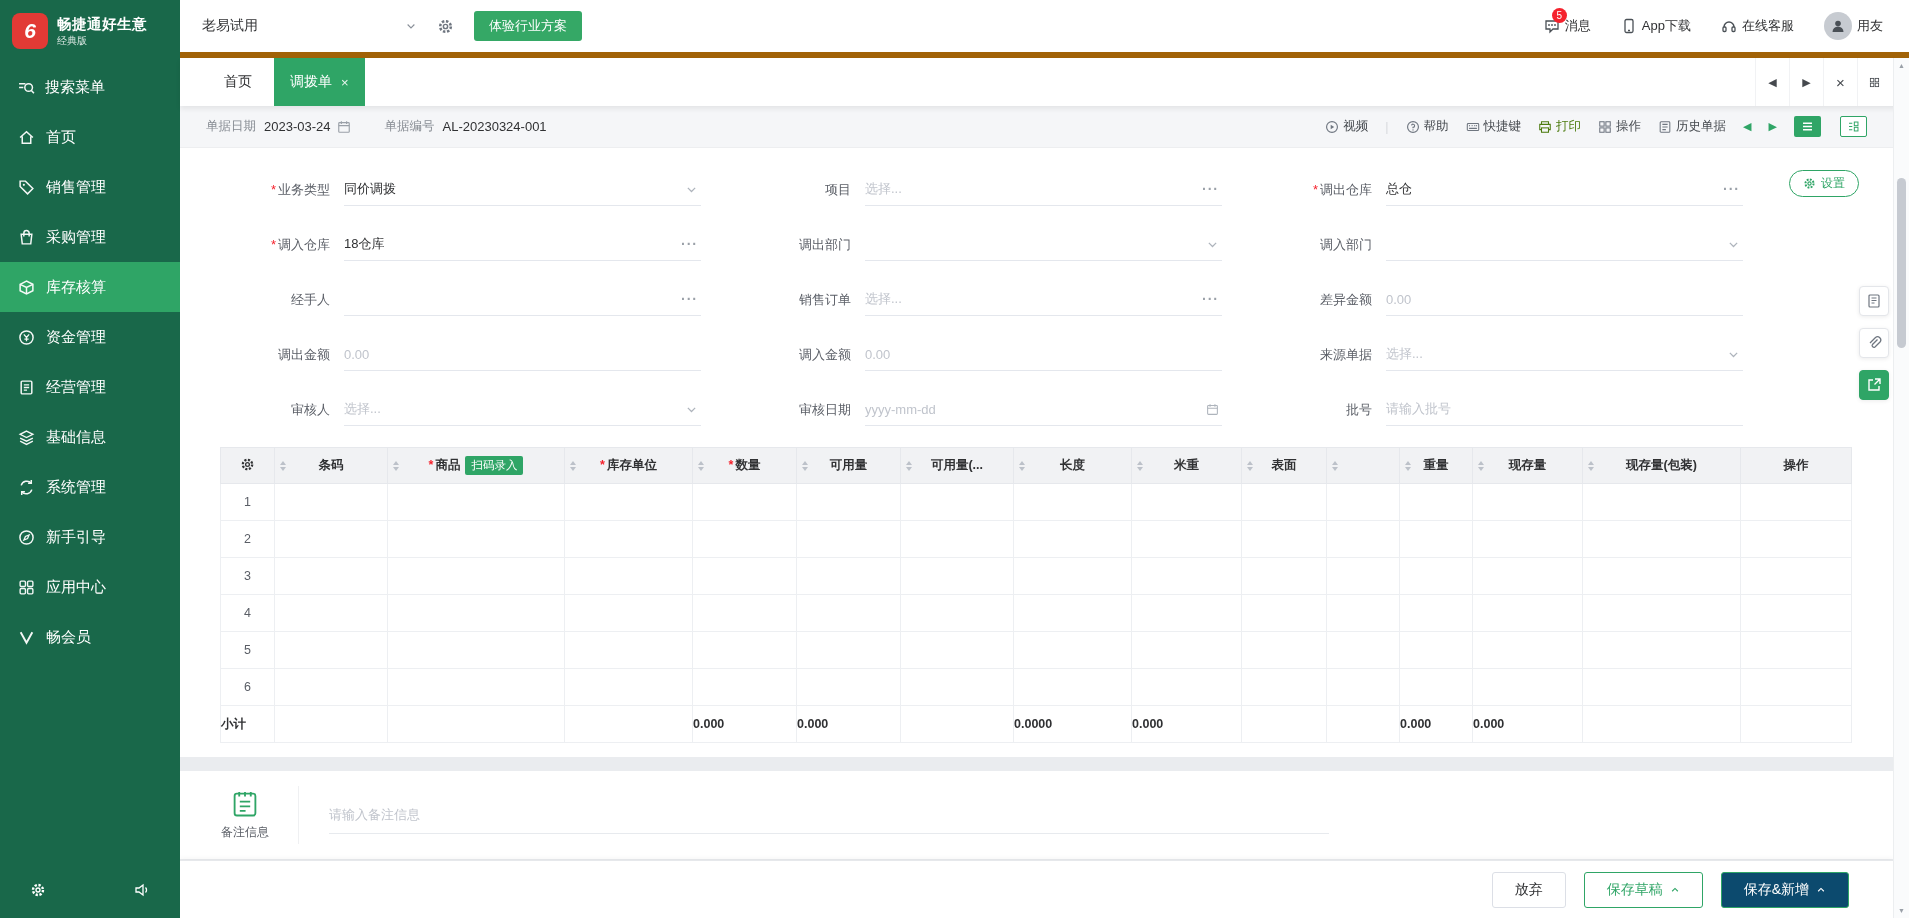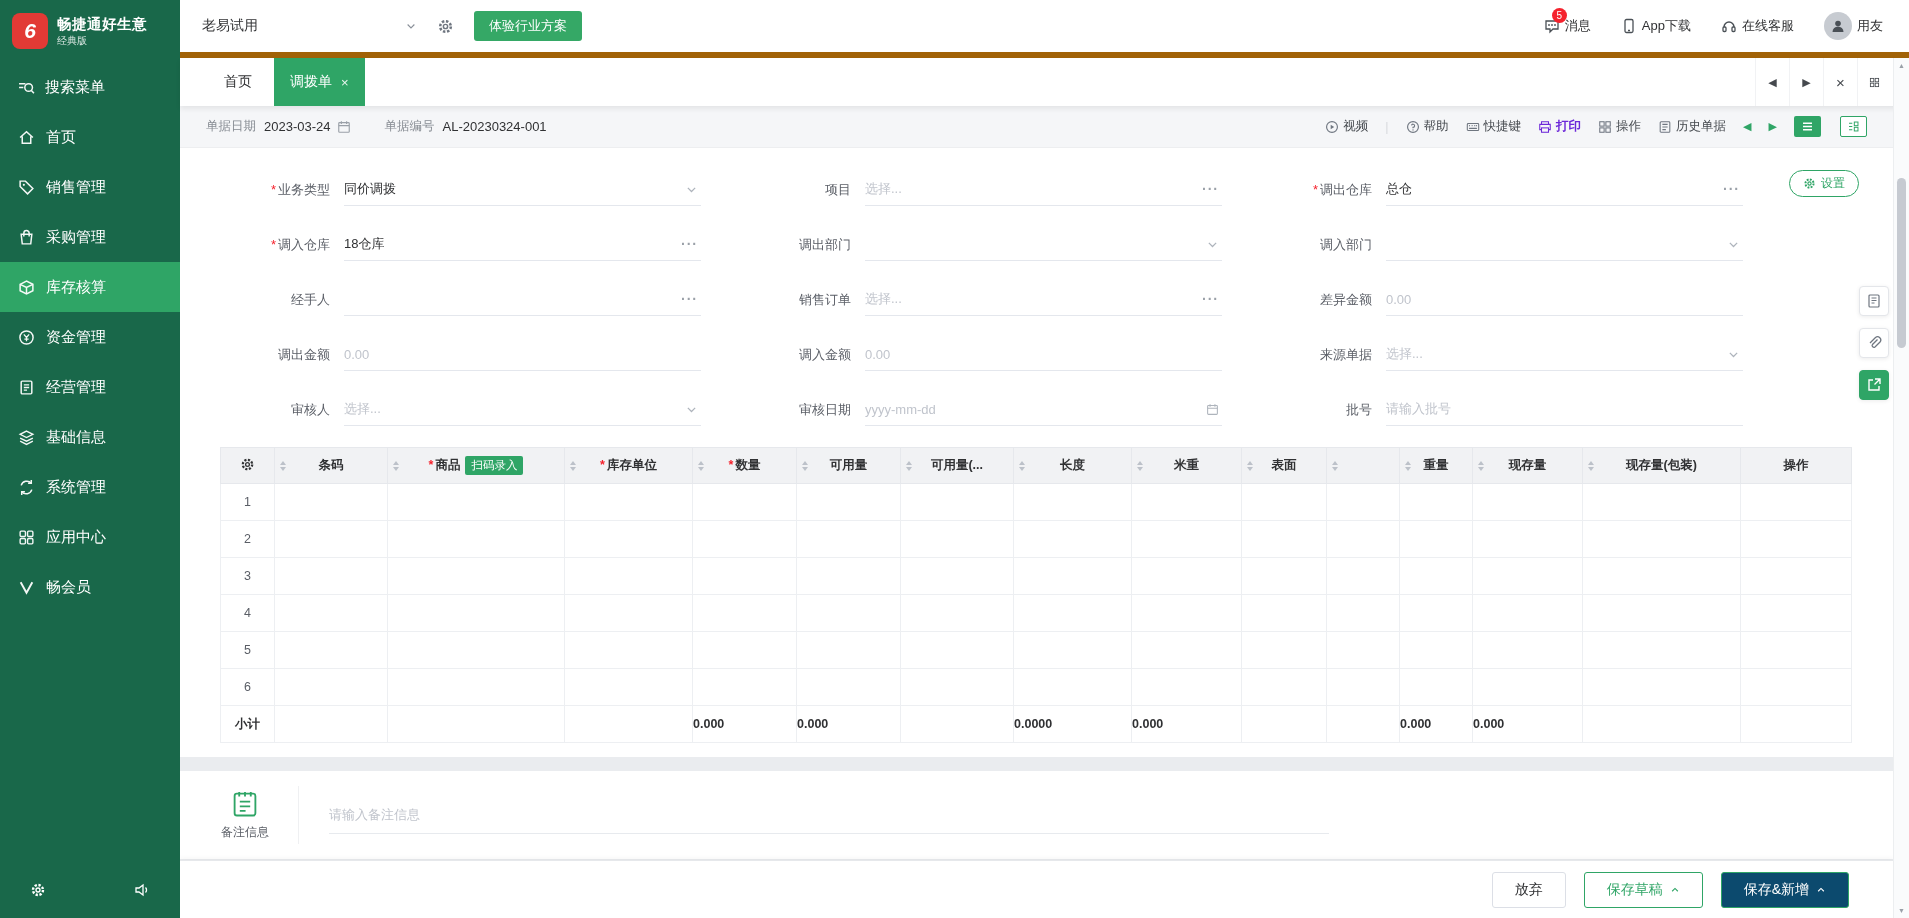--- a/index.html
+++ b/index.html
@@ -50,21 +50,21 @@
 
   
   .docbar { height:42px; background:#F5F6F8; display:flex; align-items:center; padding:16px 26px; border-bottom:1px solid #EDEEF0; }
   .doc-label { color:#878C93; font-size:12.5px; margin-right:8px; }
   .doc-value { color:#303133; font-size:13px; }
   .doc-group { display:flex; align-items:center; margin-right:34px; }
   .doc-group .icon { font-size:14px; color:#9AA0A8; margin-left:6px; cursor:pointer; }
   .doc-tools { margin-left:auto; display:flex; align-items:center; gap:17px; font-size:12.5px; color:#45494E; }
   .tool { display:flex; align-items:center; gap:4px; cursor:pointer; }
   .tool .icon { font-size:14px; color:#6F7680; }
-  .tool.disabled, .tool.disabled .icon { color:#6d28d9;font-weight:bold; }
+  .tool.disabled, .tool.disabled .icon { color:#4d7c0f; }
   .tool-sep { color:#D8DADD; }
   .nav-arrow { color:#2FA566; font-size:11px; cursor:pointer; }
   .vt { width:27px; height:21px; border-radius:2px; display:flex; align-items:center; justify-content:center; cursor:pointer; }
   .vt1 { background:#2FA566; color:#fff; font-size:13px; }
   .vt2 { background:#fff; border:1px solid #2FA566; color:#2FA566; font-size:13px; margin-left:2px; }
 
   
   .form-wrap { position:relative; padding:14px 0 6px; }
   #form-grid { display:grid; grid-template-columns:repeat(3,1fr); column-gap:62px; padding:0 150px 0 62px; }
   .field { display:flex; align-items:center; height:55px; }
@@ -87,21 +87,21 @@
   .th-gear .icon { font-size:15px; }
   .sort { position:absolute; left:5px; top:50%; transform:translateY(-50%); display:inline-flex; flex-direction:column; gap:2px; cursor:pointer; }
   .sort i { width:0; height:0; border-left:3.5px solid transparent; border-right:3.5px solid transparent; display:block; }
   .sort .up { border-bottom:4.5px solid #BCC1C9; }
   .sort .dn { border-top:4.5px solid #BCC1C9; }
   .scan-btn { background:#2FA566; color:#fff; font-size:11.5px; font-weight:normal; padding:2px 6px; border-radius:2px; margin-left:5px; cursor:pointer; display:inline-block; }
   td.rownum { text-align:center; color:#5A5E66; background:#FBFBFC; }
   td.op { text-align:center; }
   .op-ic { display:inline-flex; font-size:15px; color:#878C93; margin:0 7px; cursor:pointer; }
   tr.subtotal td { background:#FAEDCD; height:44px; border-color:#F0E3C3; font-weight:bold; color:#303133; }
-  tr.subtotal td.st-label { text-align:center; background:#FAEDCD;font-family:Liberation Mono, monospace; }
+  tr.subtotal td.st-label { background:#FAEDCD;font-family:Liberation Mono, monospace; }
   td.st-val { text-align:left; padding-right:8px; }
 
   
   .remarks { margin-top:14px; padding:12px 26px; display:flex; align-items:center; height:88px; }
   .remark-left { width:78px; display:flex; flex-direction:column; align-items:center; gap:5px; }
   .remark-left .icon { font-size:30px; color:#2FA566; }
   .remark-label { font-size:12px; color:#5A5E66; }
   .vdiv { width:1px; height:58px; background:#EFF0F2; margin:0 30px 0 14px; }
   .remark-input { width:1000px; border-bottom:1px solid #E7EAEE; height:38px; display:flex; align-items:center; font-size:13px; cursor:text; }
   .remark-input .ph { color:#C0C4CC; }
@@ -211,20 +211,29 @@
           <span>基础信息</span>
         </div>
         <div class="side-item">
           <span class="icon ">
             <svg viewBox="0 0 16 16">
               <path d="M3 6a5.5 5.5 0 019.5-2M13 10a5.5 5.5 0 01-9.5 2" stroke="currentColor" stroke-width="1.4" fill="none"></path>
               <path d="M12.5 1v3h-3M3.5 15v-3h3" stroke="currentColor" stroke-width="1.4" fill="none"></path>
             </svg>
           </span>
           <span>系统管理</span>
+        </div>
+        <div class="side-item">
+          <span class="icon ">
+            <svg viewBox="0 0 16 16">
+              <circle cx="8" cy="8" r="6.2" stroke="currentColor" stroke-width="1.4" fill="none"></circle>
+              <path d="M10.5 5.5L9 9l-3.5 1.5L7 7z" stroke="currentColor" stroke-width="1.2" fill="none"></path>
+            </svg>
+          </span>
+          <span>新手引导</span>
         </div>
         <div class="side-item">
           <span class="icon ">
             <svg viewBox="0 0 16 16">
               <rect x="2" y="2" width="5" height="5" rx="1" stroke="currentColor" stroke-width="1.3" fill="none"></rect>
               <rect x="9" y="2" width="5" height="5" rx="1" stroke="currentColor" stroke-width="1.3" fill="none"></rect>
               <rect x="2" y="9" width="5" height="5" rx="1" stroke="currentColor" stroke-width="1.3" fill="none"></rect>
               <rect x="9" y="9" width="5" height="5" rx="1" stroke="currentColor" stroke-width="1.3" fill="none"></rect>
             </svg>
           </span>

